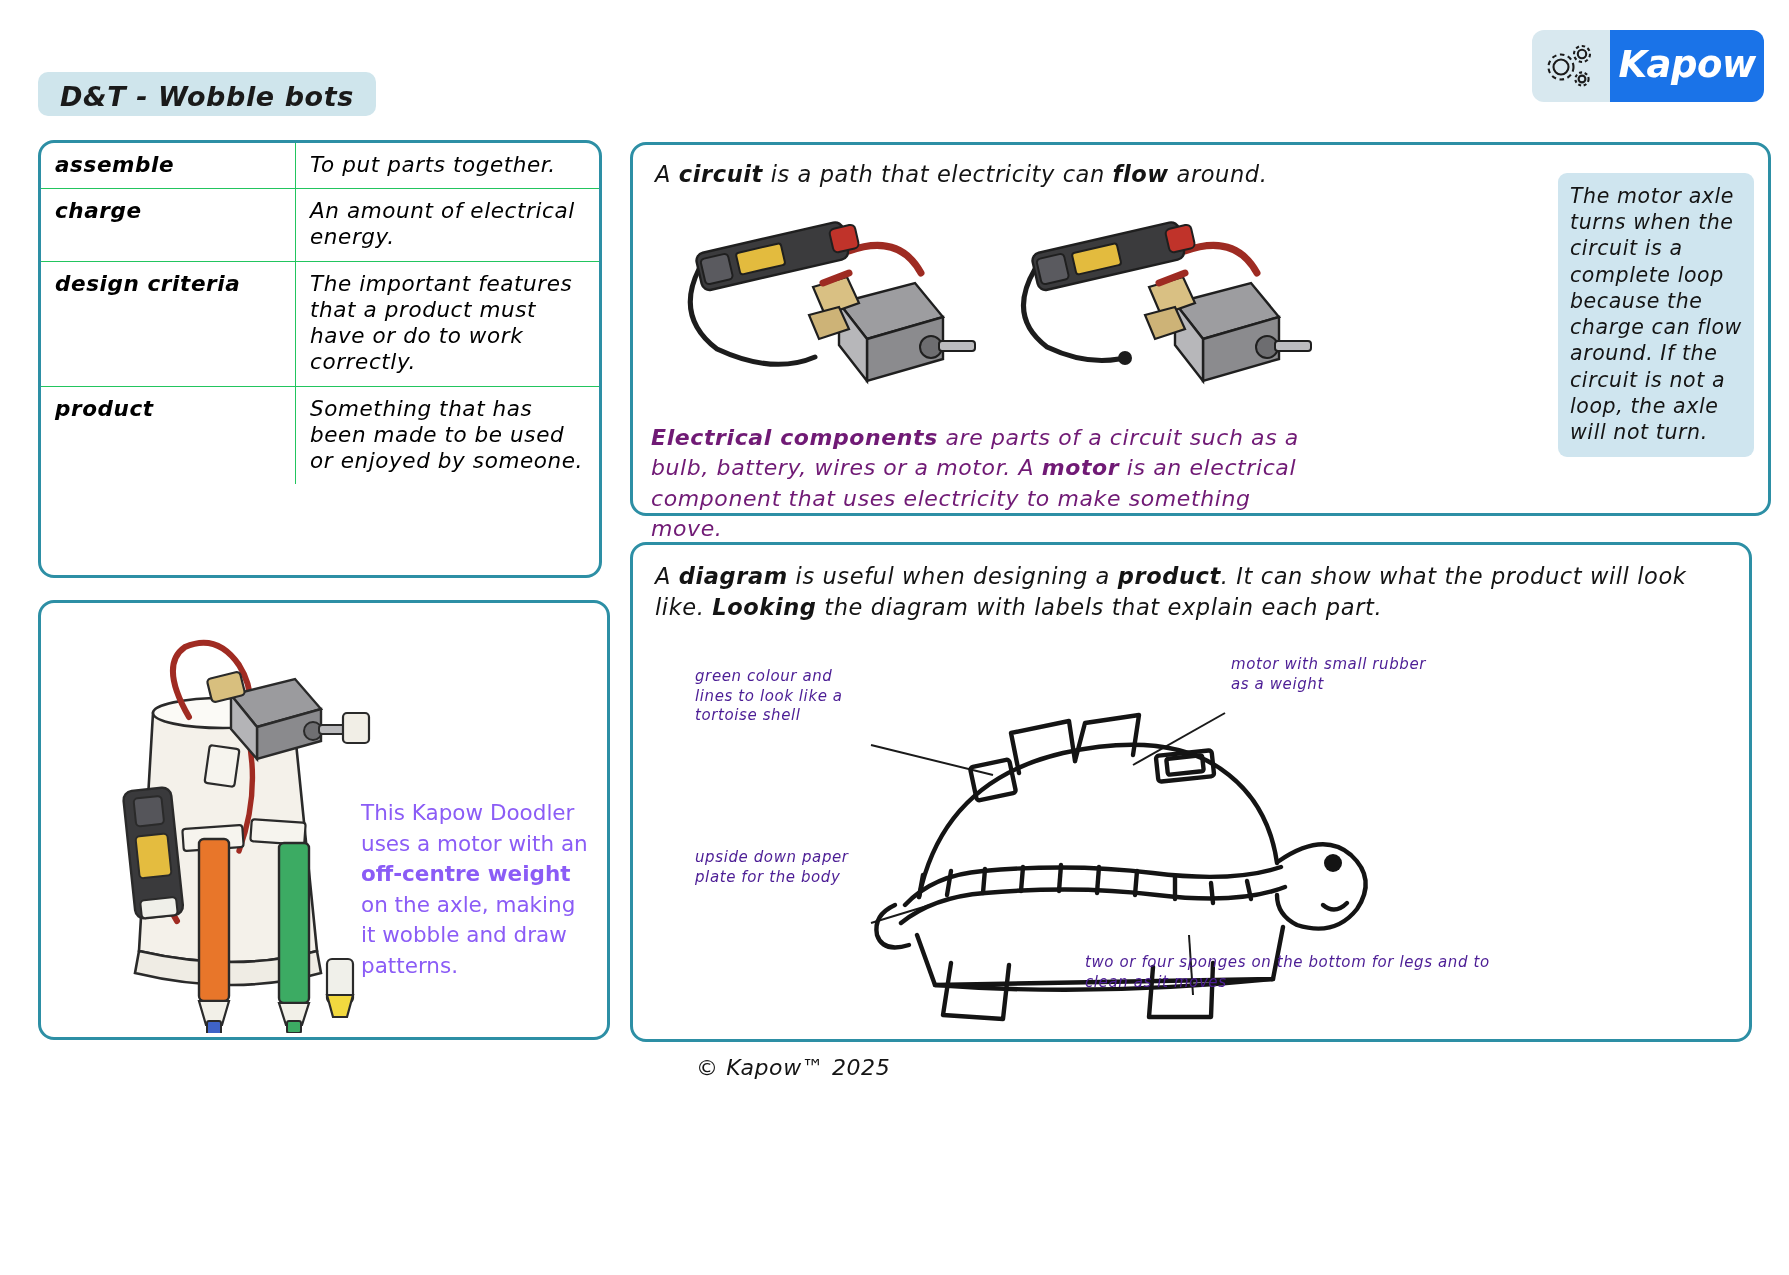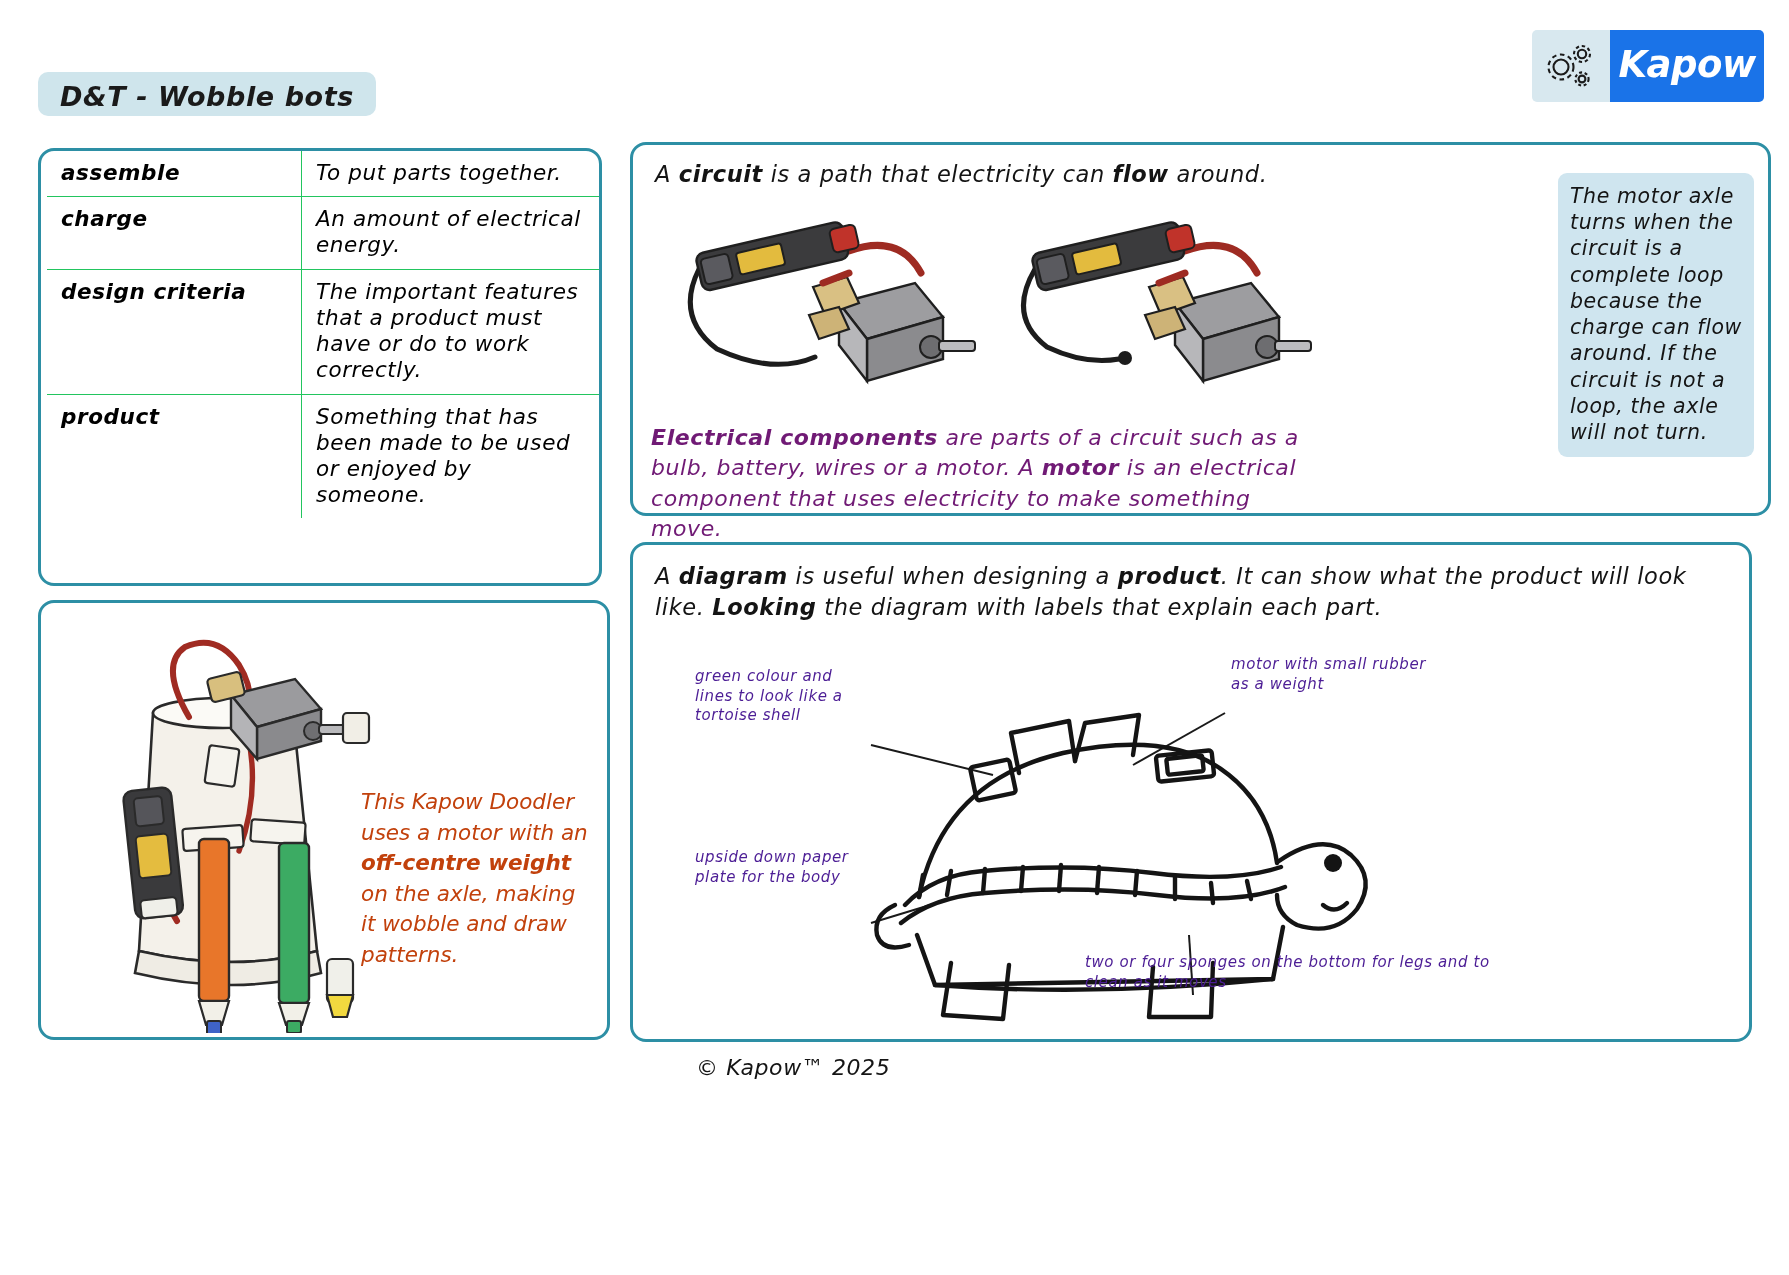--- a/index.html
+++ b/index.html
@@ -32,21 +32,21 @@
     font-weight: 700;
     color: #1a1a1a;
   }
   #logo {
     position: absolute;
     right: 25px;
     top: 30px;
     width: 232px;
     height: 72px;
     display: flex;
-    border-radius: 5px;
+    border-radius: 12px;
     overflow: hidden;
   }
   #logo .logo-left {
     width: 78px;
     background: #d8e8ef;
     display: flex;
     align-items: center;
     justify-content: center;
   }
   #logo .logo-right {
@@ -68,25 +68,24 @@
     position: absolute;
     border: 3px solid #2d8fa5;
     border-radius: 16px;
     background: #ffffff;
     box-sizing: border-box;
   }
 
   
   #vocab-panel {
     left: 38px;
-    top: 148px;
+    top: 140px;
     width: 564px;
     height: 438px;
     overflow: hidden;
-    padding-left: 6px;
   }
   #vocab-table {
     width: 100%;
     border-collapse: collapse;
     table-layout: fixed;
   }
   #vocab-table td {
     border: 1px solid #22c55e;
     vertical-align: top;
     padding: 9px 12px 10px 14px;
@@ -109,26 +108,25 @@
   
   #doodler-panel {
     left: 38px;
     top: 600px;
     width: 572px;
     height: 440px;
   }
   #doodler-text {
     position: absolute;
     left: 320px;
-    top: 184px;
+    top: 195px;
     width: 228px;
     font-size: 21.5px;
-    font-style: italic;
     line-height: 1.42;
-    color: #c2410c;
+    color: #8b5cf6;
   }
   #doodler-text b { font-weight: 700; }
 
   
   #circuit-panel {
     left: 630px;
     top: 142px;
     width: 1141px;
     height: 374px;
   }

